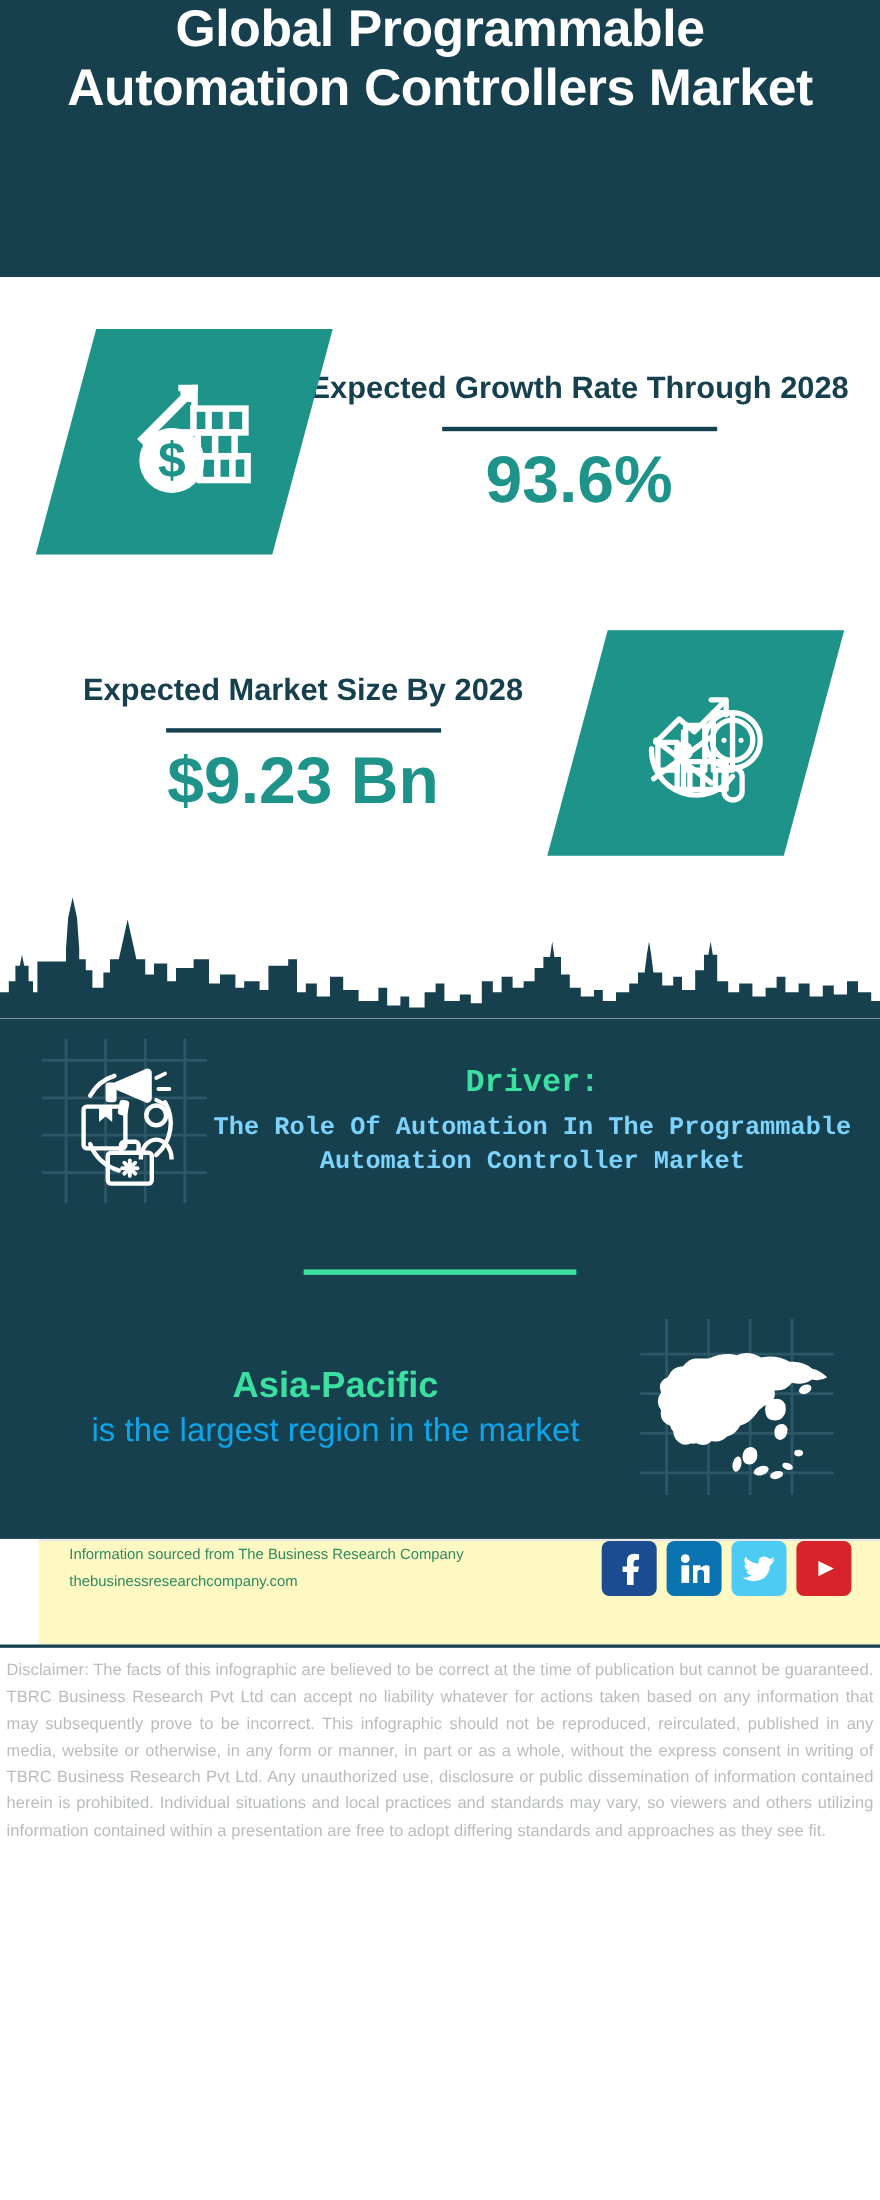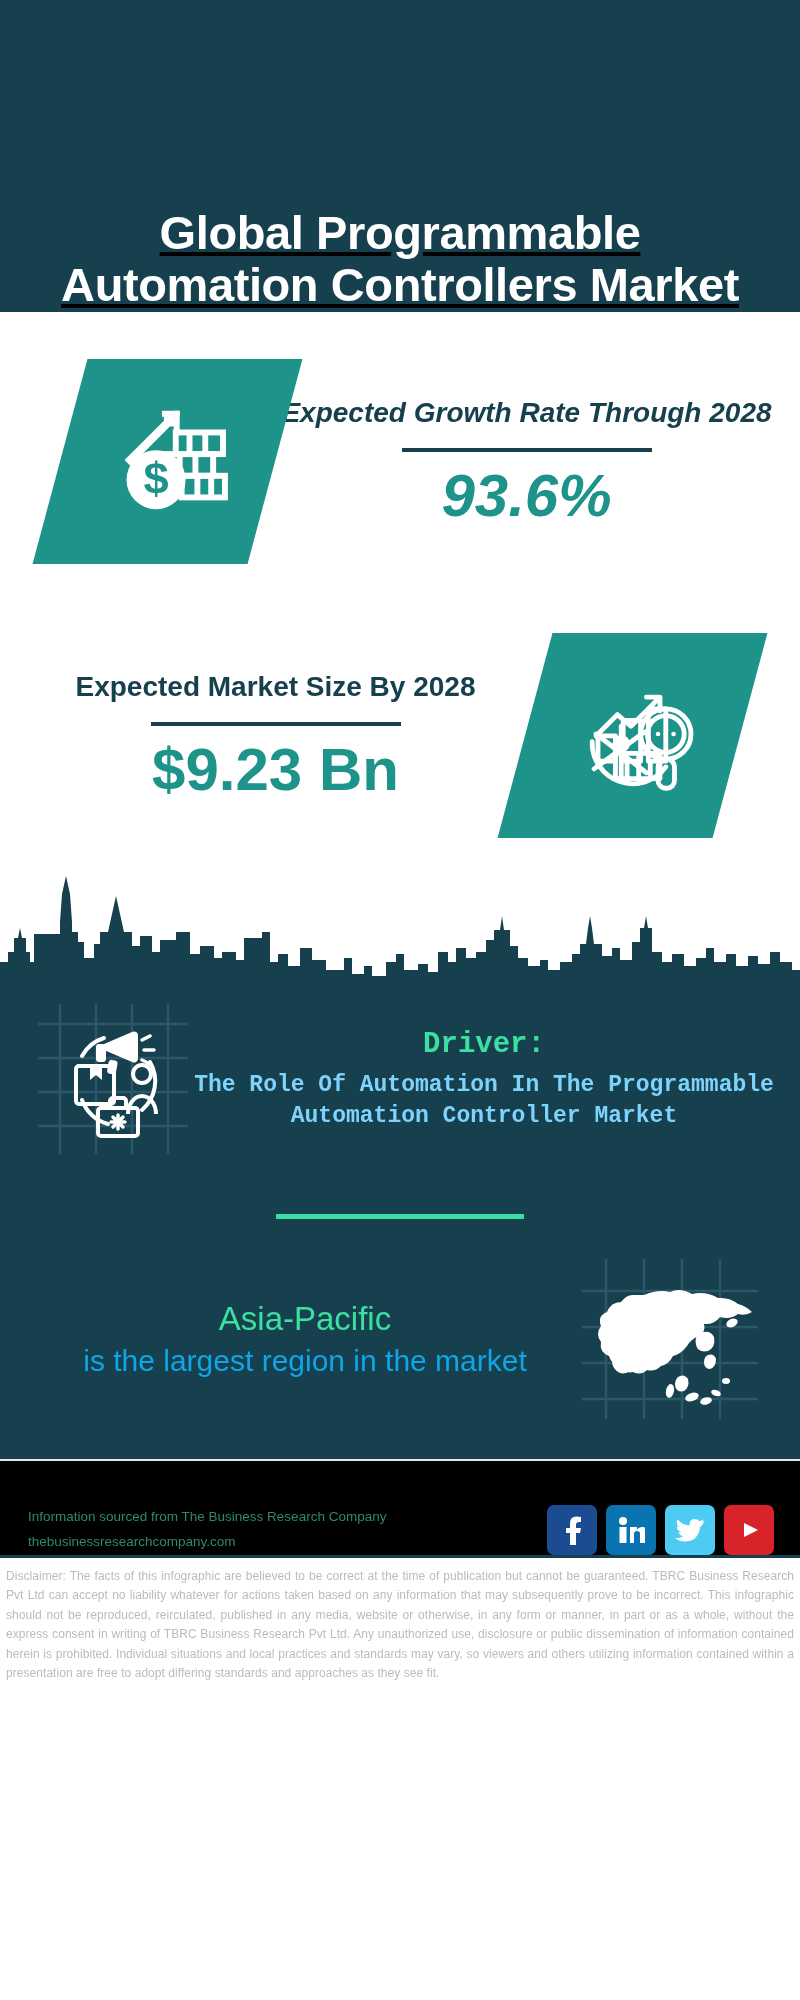--- a/index.html
+++ b/index.html
@@ -7,24 +7,23 @@
   body {
     font-family:"Liberation Sans", sans-serif;
     background:#ffffff;
     width:800px; height:2000px;
     position:relative; overflow:hidden;
   }
 
   
   .header {
     background:#17404F;
-    height:312px;
-    display:flex; align-items:flex-end; justify-content:center;
+    height:252px;
+    display:flex; align-items:flex-start; justify-content:center;
     padding:0 26px;
-    text-decoration:underline;
   }
   .header-title {
     color:#ffffff;
     font-size:47px;
     font-weight:bold;
     line-height:1.12;
     text-align:center;
     letter-spacing:-0.4px;
   }
 
@@ -58,21 +57,21 @@
     width:250px; height:4px; background:#17404F;
     margin:16px auto 12px auto;
   }
   .stat-value {
     color:#1E938A;
     font-size:60px; font-weight:bold;
     line-height:1.05;
   }
 
   .growth .par-badge { margin-left:60px; }
-  .growth .stat-text { padding-right:22px;font-style:italic; }
+  .growth .stat-text { padding-right:22px; }
   .size .stat-text   { padding-left:26px; }
   .size .par-badge   { margin-right:60px; }
 
   
   .skyline { display:block; width:800px; height:120px; margin-top:-4px; }
 
   
   .dark-zone {
     background:#17404F;
     position:relative;
@@ -97,51 +96,52 @@
   }
 
   .mint-divider {
     width:248px; height:5px; background:#3BE0A0;
     margin:54px auto 40px auto;
   }
 
   .region-row { display:flex; align-items:center; padding-bottom:30px; }
   .region-text { flex:1; text-align:center; padding-left:28px; }
   .region-name {
-    color:#3BE0A0; font-size:33px; font-weight:normal; line-height:1.35;
+    color:#3BE0A0; font-size:33px; font-weight:bold; line-height:1.35;
   }
   .region-sub {
     color:#0ea5e9; font-size:30px; font-weight:normal; line-height:1.32;
   }
   .region-map-wrap { margin-right:42px; flex:none; }
 
   
   .footer {
-    background:#000000;
+    background:#fef9c3;
     height:96px;
-    display:flex; align-items:flex-end;
+    display:flex; align-items:flex-start;
     padding:0 26px 0 28px;
     border-top:2px solid #e8e8e8;
+    margin-left:35px;
   }
   .source-text { flex:1; color:#2E8B62; font-size:13.5px; line-height:1.85; }
   .social { display:flex; gap:9px; align-items:center; }
   .social .sicon {
     width:50px; height:50px; border-radius:7px;
     display:flex; align-items:center; justify-content:center;
   }
   .sicon.fb { background:#1B4C91; }
   .sicon.li { background:#0A74B0; }
   .sicon.tw { background:#4ECBF2; }
   .sicon.yt { background:#D8232A; }
 
   .disclaimer {
     border-top:3px solid #17404F;
     padding:9px 6px 0 6px;
     color:#b9bcbe;
-    font-size:12px;
+    font-size:15px;
     line-height:1.62;
     text-align:justify;
     letter-spacing:0.05px;
   }
 </style>
 </head>
 <body>
 
 <div class="header">
   <h1 class="header-title">Global Programmable Automation Controllers Market</h1>

